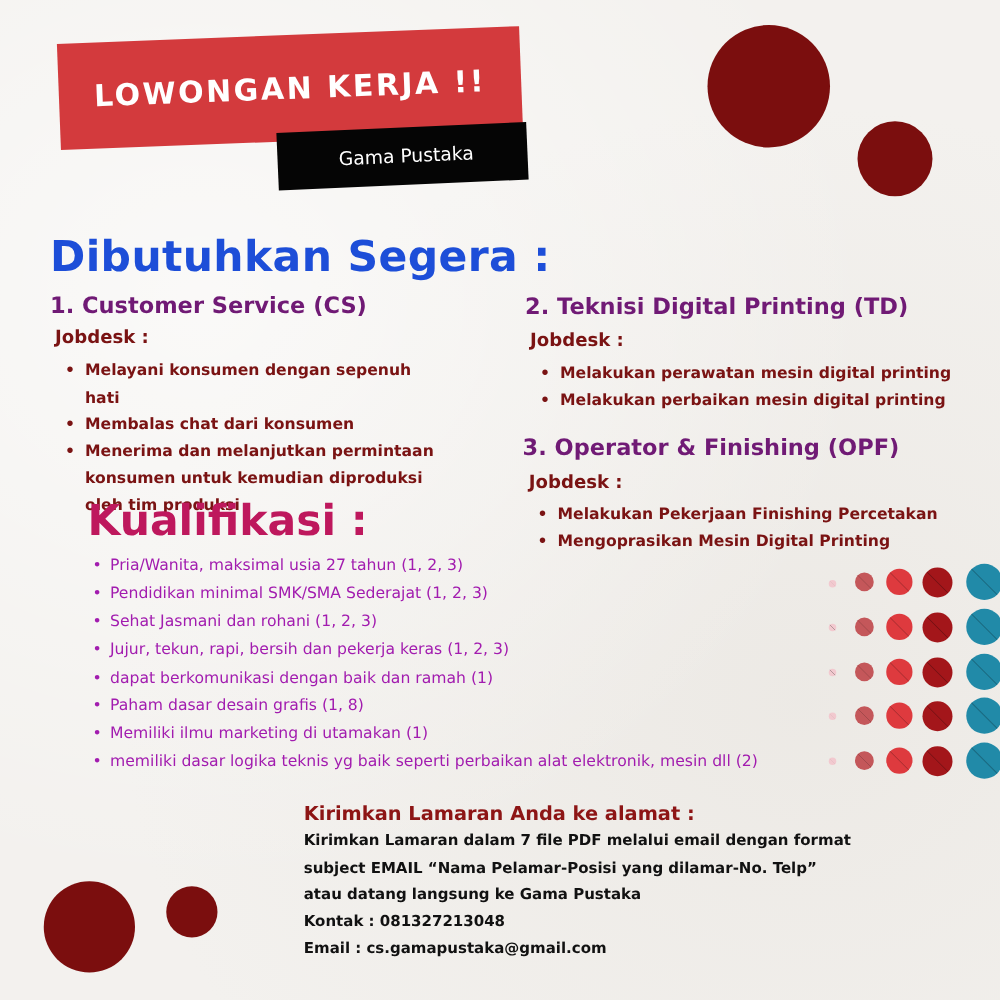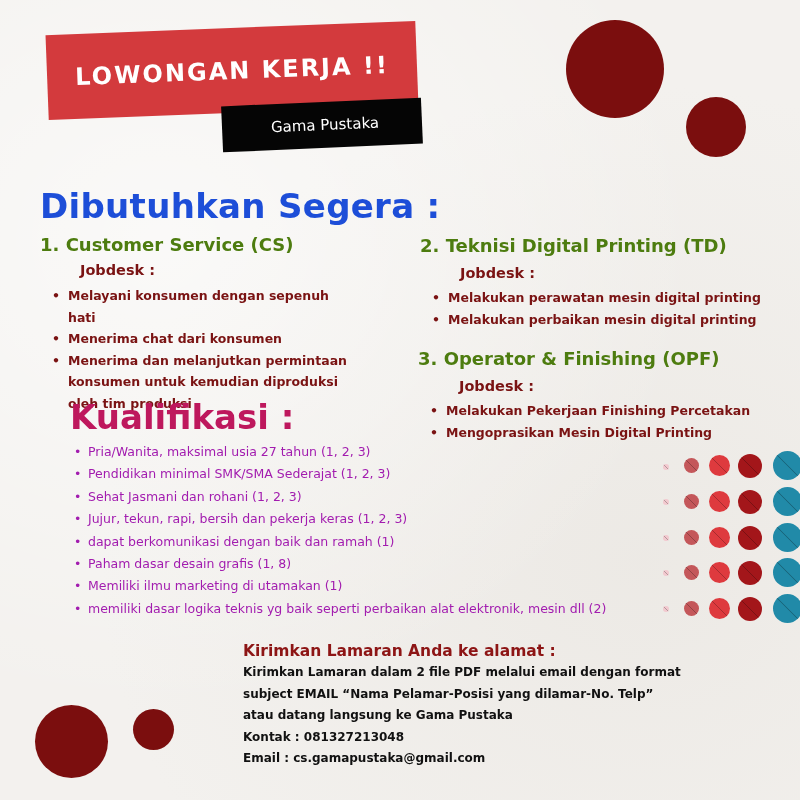--- a/index.html
+++ b/index.html
@@ -33,24 +33,24 @@
 
     
     .circle { position: absolute; border-radius: 50%; background: #7b0e0e; }
 
     
     .main-title {
       position: absolute; left: 40px; top: 186px;
       font-size: 34px; font-weight: bold; color: #1d4ed8; letter-spacing: 0.3px;
     }
     .pos-title {
-      position: absolute; font-size: 18px; font-weight: bold; color: #4d7c0f;
+      position: absolute; font-size: 18px; font-weight: bold; color: #701a75;
     }
     .jobdesk {
-      position: absolute; font-size: 14.5px; font-weight: bold; color: #7a1313; margin-left: 36px;
+      position: absolute; font-size: 14.5px; font-weight: bold; color: #7a1313;
     }
     ul.duties {
       position: absolute; list-style: none; color: #7a1313;
       font-weight: bold; font-size: 12.5px; line-height: 21.5px;
     }
     ul.duties li { position: relative; padding-left: 16px; }
     ul.duties li::before {
       content: "•"; position: absolute; left: 0; top: 0;
     }
 
@@ -95,21 +95,21 @@
 <div class="banner-black">
   <span>Gama Pustaka</span>
 </div>
 
 <div class="main-title">Dibutuhkan Segera :</div>
 
 <div class="pos-title" style="left:40px;top:234px;">1. Customer Service (CS)</div>
 <div class="jobdesk" style="left:44px;top:262px;">Jobdesk :</div>
 <ul class="duties" style="left:52px;top:285px;width:300px;">
   <li> Melayani konsumen dengan sepenuh hati</li>
-  <li>Menerima chat dari konsumen</li>
+  <li>Membalas chat dari konsumen</li>
   <li>Menerima dan melanjutkan permintaan konsumen untuk kemudian diproduksi oleh tim produksi</li>
 </ul>
 
 <div class="pos-title" style="left:420px;top:235px;">2. Teknisi Digital Printing (TD)</div>
 <div class="jobdesk" style="left:424px;top:265px;">Jobdesk :</div>
 <ul class="duties" style="left:432px;top:287px;width:360px;">
   <li>Melakukan perawatan mesin digital printing</li>
   <li>Melakukan perbaikan mesin digital printing</li>
 </ul>
 
@@ -160,18 +160,18 @@
 
   <div class="dot" style="left:663px;top:606px;width:6px;height:6px;background:#f2c9cf;"></div>
   <div class="dot" style="left:684px;top:601px;width:15px;height:15px;background:#c4575a;"></div>
   <div class="dot" style="left:709px;top:598px;width:21px;height:21px;background:#de3a3e;"></div>
   <div class="dot" style="left:738px;top:597px;width:24px;height:24px;background:#a3161a;"></div>
   <div class="dot" style="left:773px;top:594px;width:29px;height:29px;background:#218aa8;"></div>
 </div>
 
 <div class="contact-title">Kirimkan Lamaran Anda ke alamat :</div>
 <div class="contact-lines">
-  <div>Kirimkan Lamaran dalam 2 file PDF melalui email dengan format</div>
+  <div>Kirimkan Lamaran dalam 7 file PDF melalui email dengan format</div>
   <div>subject EMAIL “Nama Pelamar-Posisi yang dilamar-No. Telp”</div>
   <div>atau datang langsung ke Gama Pustaka</div>
   <div>Kontak : 081327213048</div>
   <div>Email : cs.gamapustaka@gmail.com</div>
 </div>
 
 </body></html>

